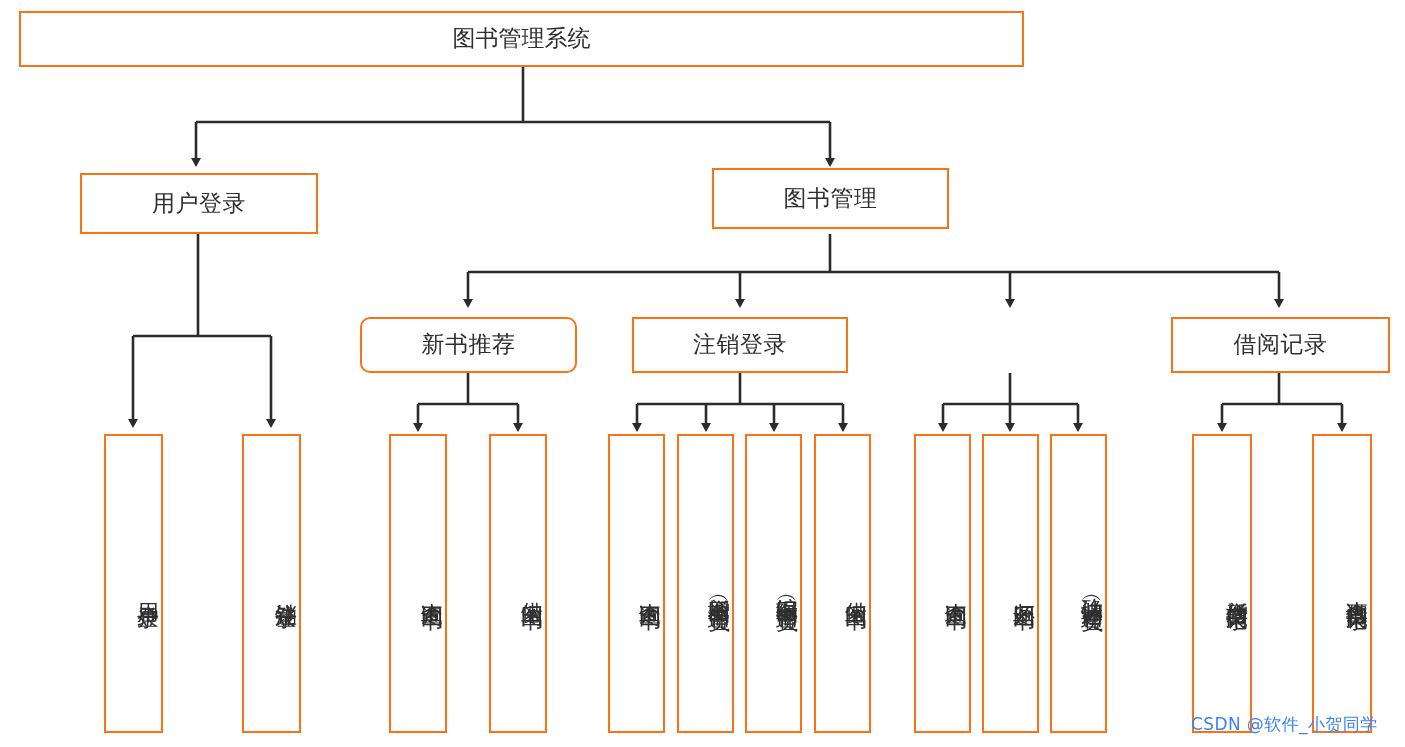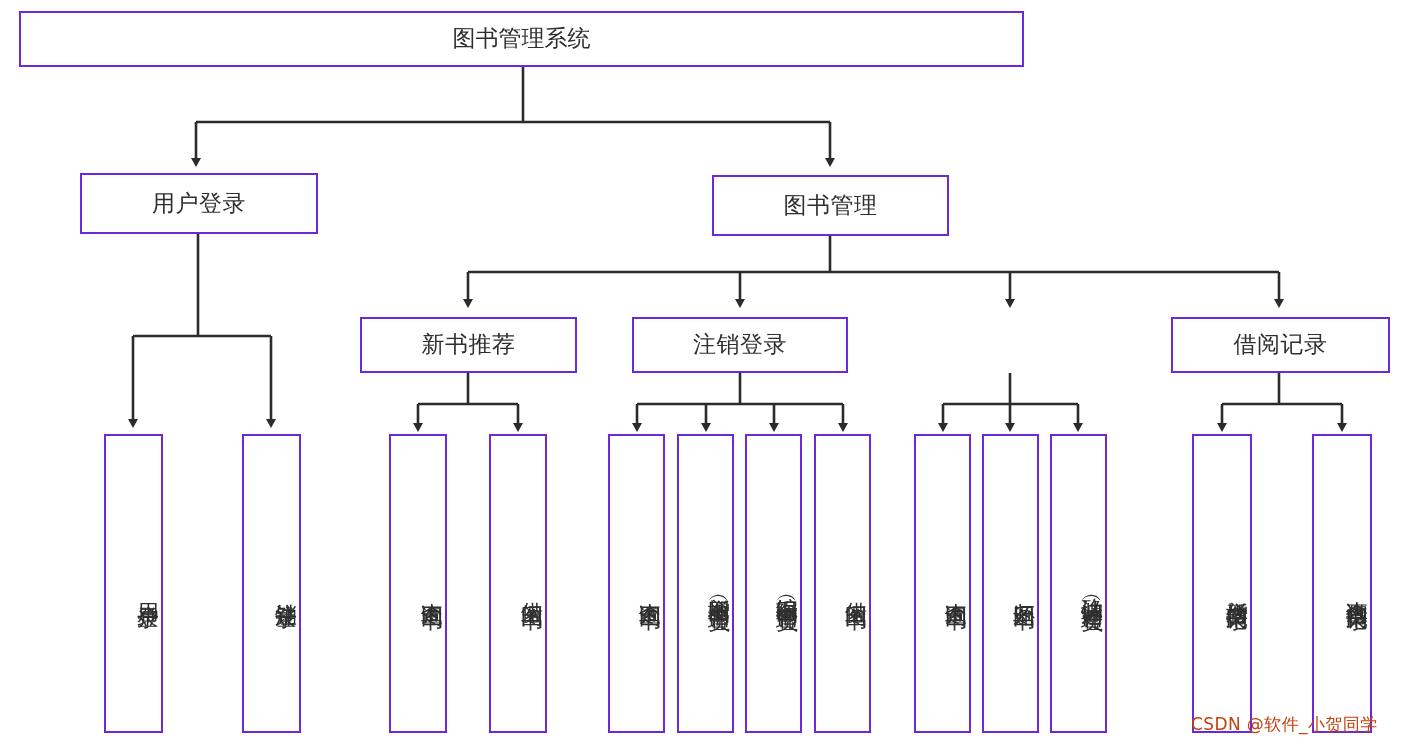--- a/index.html
+++ b/index.html
@@ -21,21 +21,21 @@
   #edges {
     position: absolute;
     left: 0;
     top: 0;
     width: 1405px;
     height: 747px;
   }
   .node {
     position: absolute;
     box-sizing: border-box;
-    border: 2px solid #6d28d9;
+    border: 2px solid #f97316;
     background: #ffffff;
     color: #2f2f2f;
     display: flex;
     align-items: center;
     justify-content: center;
     text-align: center;
     line-height: 1.18;
   }
   .node.h {
     font-size: 23px;
@@ -54,21 +54,21 @@
     padding-top: 10px;
   }
   .node.v .lbl {
     display: block;
   }
   .watermark {
     position: absolute;
     left: 1191px;
     top: 713px;
     font-size: 17px;
-    color: #c2410c;
+    color: #3b82f6;
     white-space: nowrap;
     letter-spacing: 0.4px;
     font-family: "DejaVu Sans", "Liberation Sans", sans-serif;
   }
 </style>
 </head>
 <body>
 
 <div id="canvas">
 
@@ -122,25 +122,25 @@
     </g>
   </svg>
 
   <div class="node root" style="left:19px; top:11px; width:1005px; height:56px;">
     <span class="lbl">图书管理系统</span>
   </div>
 
   <div class="node h" style="left:80px; top:173px; width:238px; height:61px;">
     <span class="lbl">用户登录</span>
   </div>
-  <div class="node h" style="left:712px; top:175px; width:237px; height:61px;">
+  <div class="node h" style="left:712px; top:168px; width:237px; height:61px;">
     <span class="lbl">图书管理</span>
   </div>
 
-  <div class="node h" style="left:360px; top:317px; width:217px; height:56px;">
+  <div class="node h" style="left:360px; top:317px; width:217px; height:56px;border-radius:10px;">
     <span class="lbl">新书推荐</span>
   </div>
   <div class="node h" style="left:632px; top:317px; width:216px; height:56px;">
     <span class="lbl">注销登录</span>
   </div>
   <div class="node h" style="left:1171px; top:317px; width:219px; height:56px;">
     <span class="lbl">借阅记录</span>
   </div>
 
   <div class="node v" style="left:104px; top:434px; width:59px; height:299px;">

